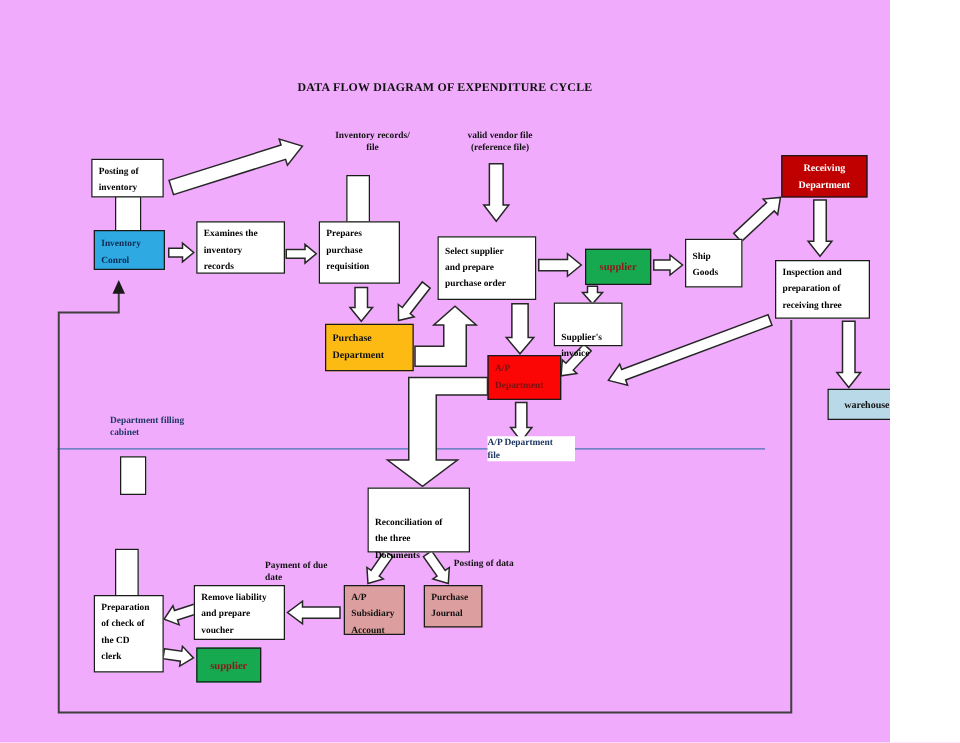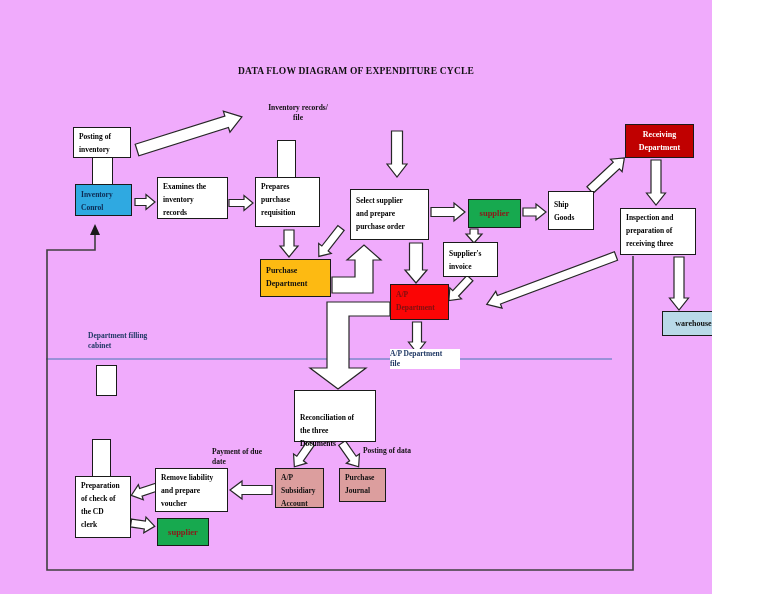--- a/index.html
+++ b/index.html
@@ -84,21 +84,21 @@
 purchase order</div>
   <div class="node c-green center" style="left:468px;top:199px;width:53px;height:29px">supplier</div>
   <div class="node" style="left:548px;top:191px;width:46px;height:39px;padding-top:6px">Ship
 Goods</div>
   <div class="node c-darkred center" style="left:625px;top:124px;width:69px;height:34px;font-size:8px">Receiving
 Department</div>
   <div class="node" style="left:620px;top:208px;width:76px;height:47px">Inspection and
 preparation of
 receiving three</div>
   <div class="node c-lightblue center" style="left:662px;top:311px;width:63px;height:25px">warehouse</div>
-  <div class="node" style="left:443px;top:242px;width:55px;height:35px;padding-top:4px">Supplier's
+  <div class="node" style="left:443px;top:242px;width:55px;height:35px;padding-top:20px">Supplier's
 invoice</div>
   <div class="node c-red" style="left:390px;top:284px;width:59px;height:36px;padding-top:3px">A/P
 Department</div>
   <div class="node c-orange" style="left:260px;top:259px;width:71px;height:38px;padding-top:4px;font-size:8px">Purchase
 Department</div>
   <div class="node" style="left:294px;top:390px;width:82px;height:52px;padding-top:20px">Reconciliation of
 the three
 Documents</div>
   <div class="node c-pink" style="left:275px;top:468px;width:49px;height:40px">A/P
 Subsidiary
@@ -111,20 +111,22 @@
   <div class="node conn" style="left:96px;top:365px;width:21px;height:31px"></div>
   <div class="node conn" style="left:92px;top:439px;width:19px;height:38px"></div>
   <div class="node" style="left:75px;top:476px;width:56px;height:62px">Preparation
 of check of
 the CD
 clerk</div>
   <div class="node c-green center" style="left:157px;top:518px;width:52px;height:28px">supplier</div>
 
   <div class="flabel ctr" style="left:248px;top:103px;width:100px">Inventory records/
 file</div>
+  <div class="flabel ctr" style="left:352px;top:103px;width:96px">valid vendor file
+(reference file)</div>
   <div class="flabel navy" style="left:88px;top:331px;width:80px">Department filling
 cabinet</div>
   <div class="flabel navy whitebg" style="left:390px;top:349px;width:70px">A/P Department
 file</div>
   <div class="flabel" style="left:212px;top:447px;width:60px">Payment of due
 date</div>
   <div class="flabel" style="left:363px;top:446px;width:64px">Posting of data</div>
 
 </div>
 

